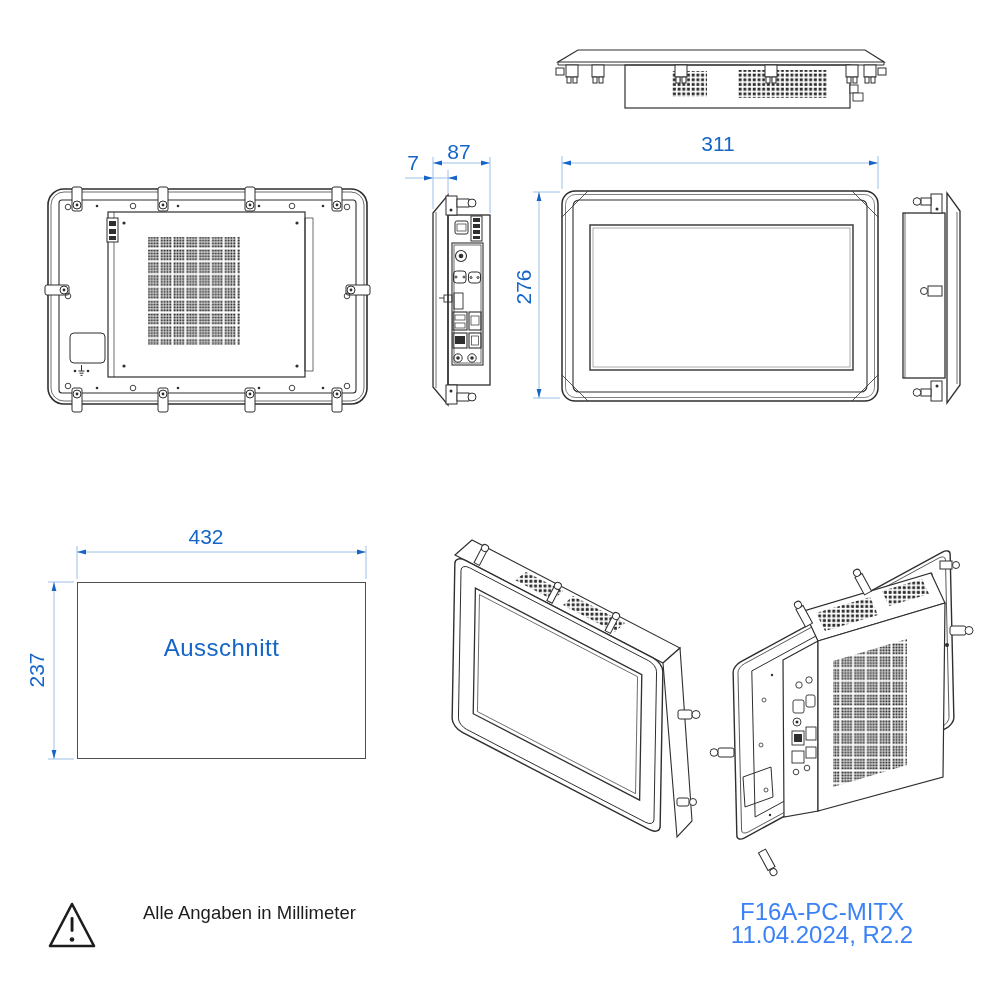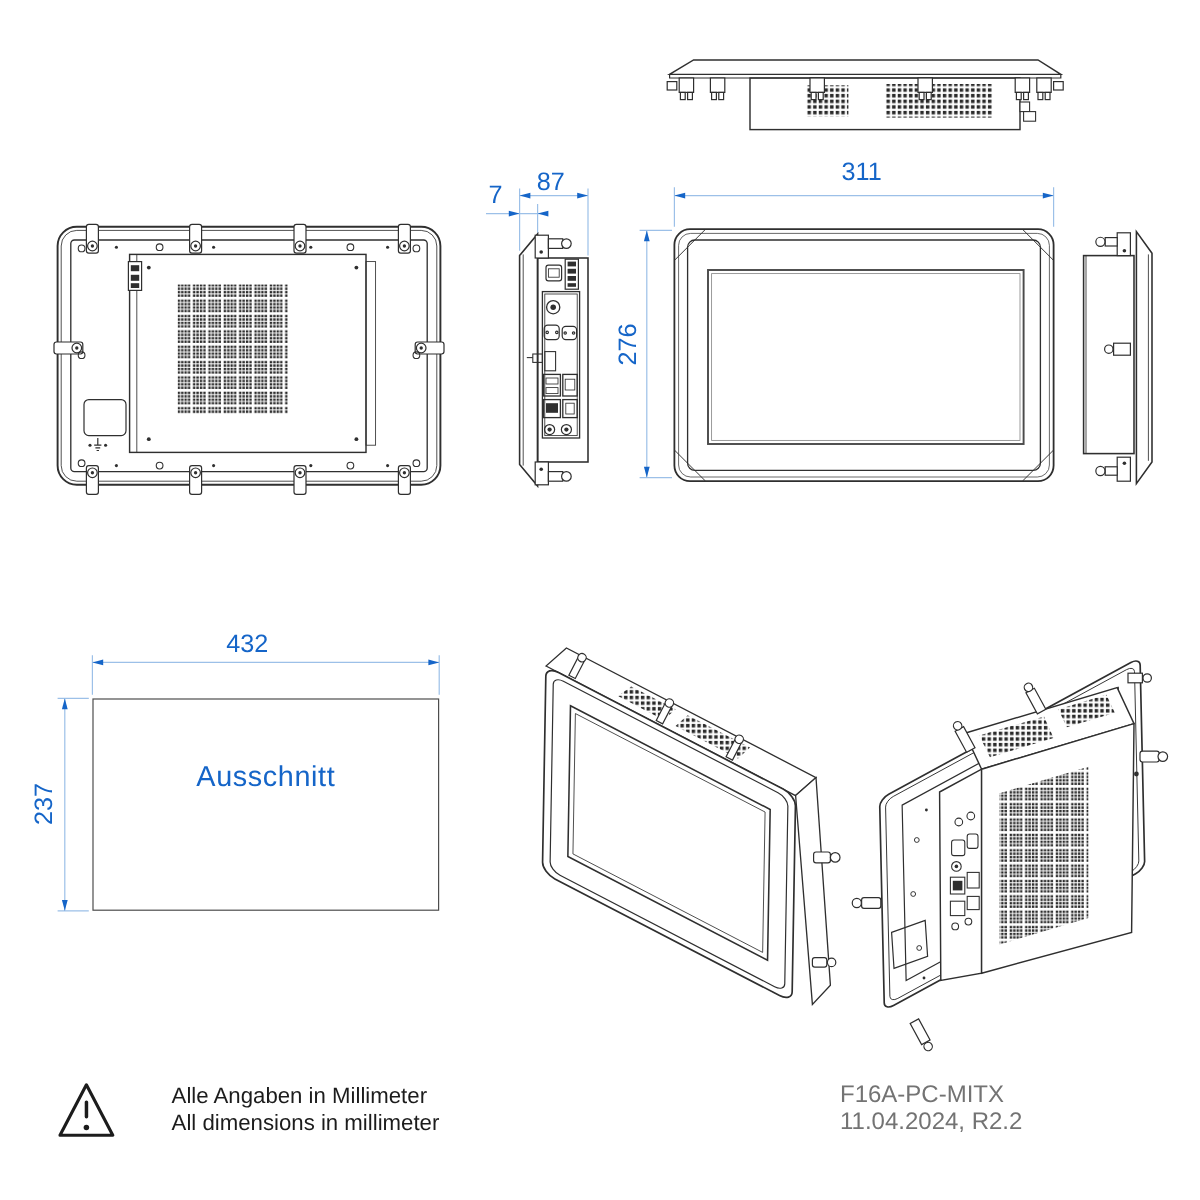--- a/index.html
+++ b/index.html
@@ -13,22 +13,22 @@
   .dark{fill:#2f2f2f;stroke:none;}
   .dim-label{position:absolute;color:#1565c8;font-size:21px;line-height:22px;
              text-align:center;white-space:nowrap;}
   .rot{transform:rotate(-90deg);}
   .cutout-box{position:absolute;left:77px;top:582px;width:289px;height:177px;
               border:1.4px solid #4d4d4d;box-sizing:border-box;background:#fff;}
   .cutout-label{position:absolute;left:77px;top:634px;width:289px;text-align:center;
                 color:#1565c8;font-size:24px;line-height:28px;letter-spacing:.5px;}
   .note-text{position:absolute;left:104px;top:902px;color:#1c1c1c;
              font-size:18.5px;line-height:22.5px;margin-left:39px;}
-  .title-text{position:absolute;left:700px;top:901px;width:244px;text-align:left;
-              color:#737373;font-size:20px;line-height:22.5px;}
+  .title-text{position:absolute;left:700px;top:901px;width:244px;text-align:center;
+              color:#3b82f6;font-size:24px;line-height:22.5px;}
 </style>
 </head>
 <body>
 
 <div class="sheet">
 
   <svg class="view" style="left:0;top:0" width="1000" height="1000" viewBox="0 0 1000 1000">
     <g stroke="#9cc0e8" stroke-width="1" fill="none">
 
       <path d="M562 156 V189 M878 156 V189 M562 163 H878"></path>
@@ -474,21 +474,20 @@
   <div class="dim-label" style="left:166px;top:526px;width:80px">432</div>
   <div class="dim-label rot" style="left:-3px;top:659px;width:80px">237</div>
 
   <svg class="view" style="left:49px;top:902px" width="48" height="50" viewBox="0 0 48 50">
     <polygon points="23,2 45,44 1,44" fill="none" stroke="#1c1c1c" stroke-width="2.6" stroke-linejoin="round"></polygon>
     <rect x="21.6" y="15" width="2.9" height="15" rx="1.4" fill="#1c1c1c"></rect>
     <circle cx="23" cy="37.5" r="2.3" fill="#1c1c1c"></circle>
   </svg>
   <div class="note-text">
     <div>Alle Angaben in Millimeter</div>
-    <div>All dimensions in millimeter</div>
   </div>
 
   <div class="title-text">
     <div>F16A-PC-MITX</div>
     <div>11.04.2024, R2.2</div>
   </div>
 
 </div>
 
 </body></html>

